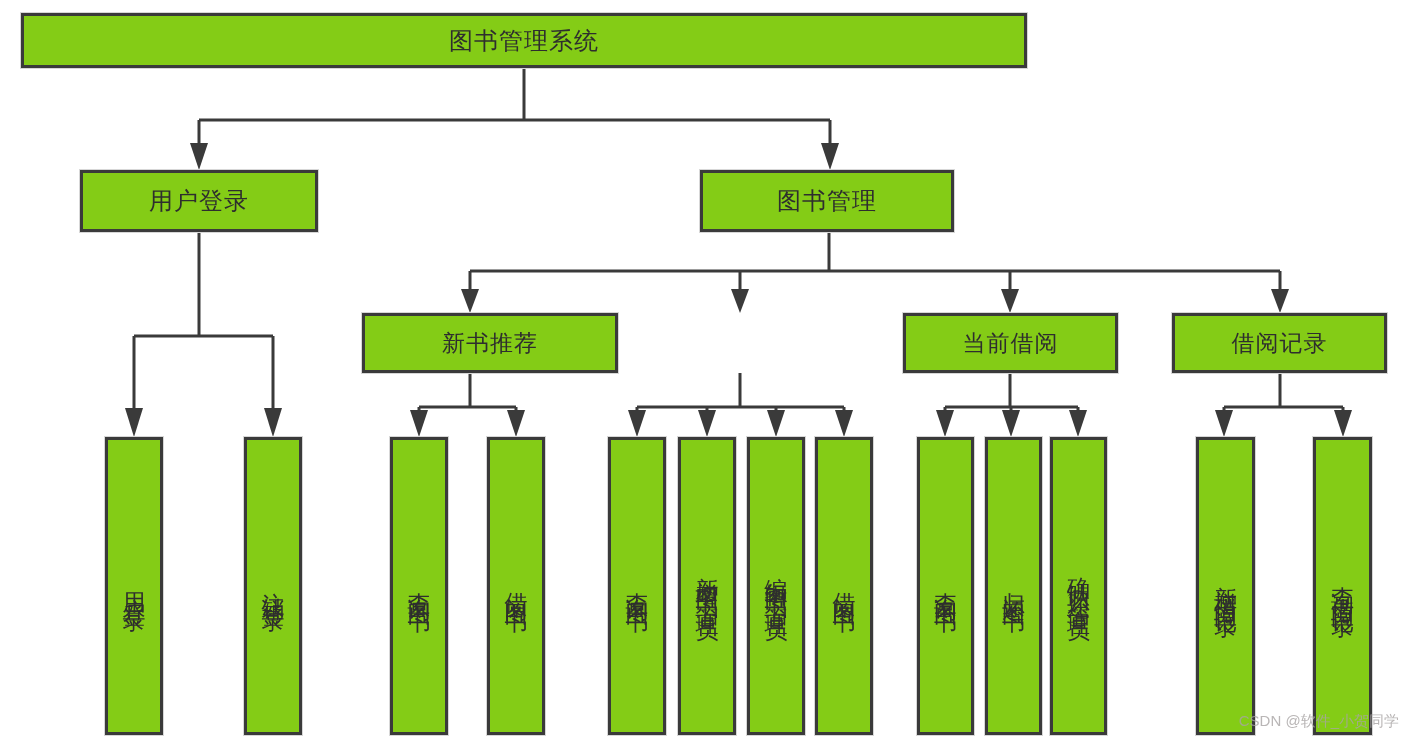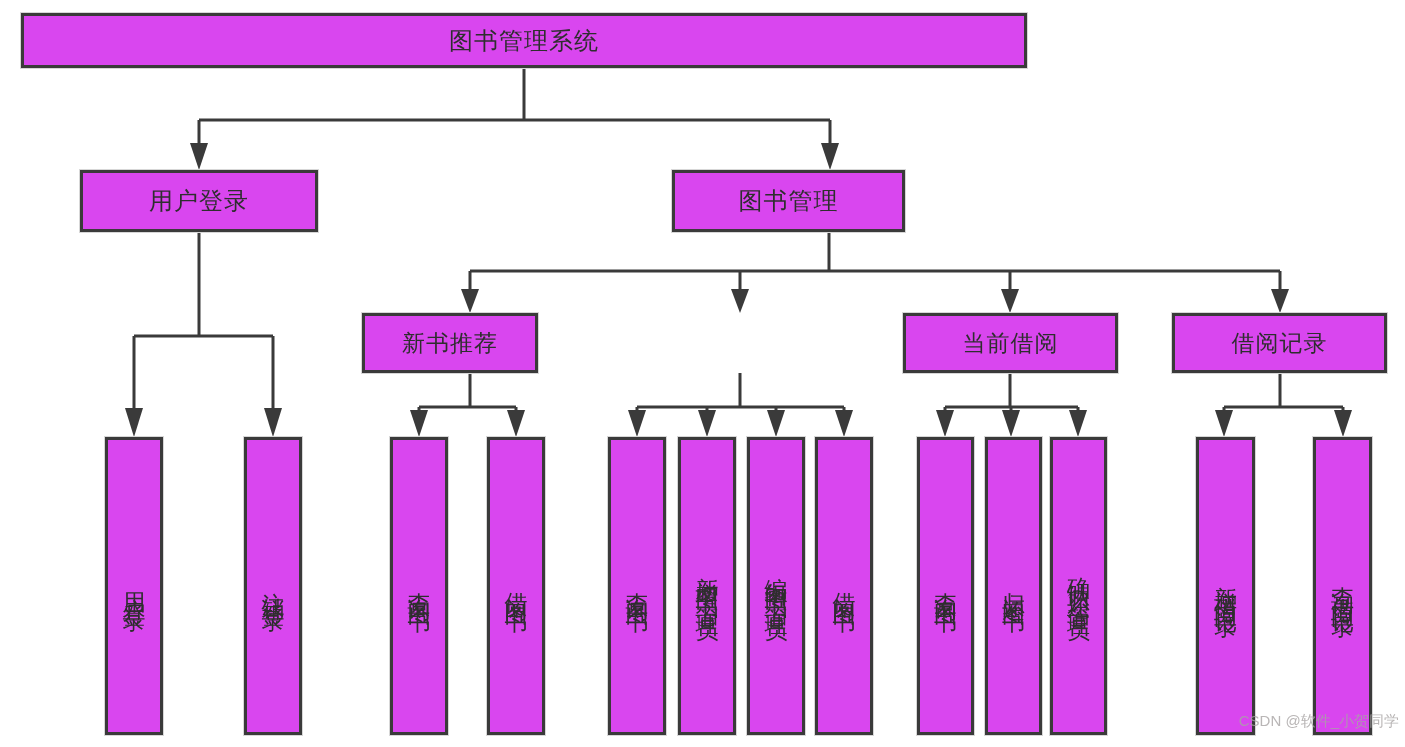--- a/index.html
+++ b/index.html
@@ -8,21 +8,21 @@
     width:1405px;height:747px;
     background:#ffffff;
     font-family:"Liberation Sans","DejaVu Sans",sans-serif;
     color:#2e2e2e;
     overflow:hidden;
   }
   .wires{position:absolute;left:0;top:0;z-index:0;}
   .node{
     position:absolute;
     box-sizing:border-box;
-    background:#d946ef;
+    background:#84cc16;
     border:3px solid #3a3a3a;
     box-shadow:0 0 0 1px #d7d7d7;
     display:flex;align-items:center;justify-content:center;
     text-align:center;
     z-index:1;
   }
   .root{left:21px;top:13px;width:1006px;height:55px;font-size:24px;letter-spacing:1px;}
   .l2{top:170px;height:62px;font-size:24px;letter-spacing:1px;}
   .l3{top:313px;height:60px;font-size:23px;letter-spacing:1px;}
   .leaf{top:437px;height:298px;width:58px;}
@@ -77,23 +77,23 @@
       <polygon points="1002,410 1020,410 1011,437"></polygon>
       <polygon points="1069,410 1087,410 1078,437"></polygon>
       <polygon points="1215,410 1233,410 1224,437"></polygon>
       <polygon points="1334,410 1352,410 1343,437"></polygon>
     </g>
   </svg>
 
   <div class="node root">图书管理系统</div>
 
   <div class="node l2" style="left:80px;width:238px">用户登录</div>
-  <div class="node l2" style="left:672px;width:233px">图书管理</div>
+  <div class="node l2" style="left:700px;width:254px">图书管理</div>
 
-  <div class="node l3" style="left:362px;width:176px">新书推荐</div>
+  <div class="node l3" style="left:362px;width:256px">新书推荐</div>
   <div class="node l3" style="left:903px;width:215px">当前借阅</div>
   <div class="node l3" style="left:1172px;width:215px">借阅记录</div>
 
   <div class="node leaf" style="left:105px">
     <span class="vtext">用户登录</span>
   </div>
   <div class="node leaf" style="left:244px">
     <span class="vtext">注销登录</span>
   </div>
 

